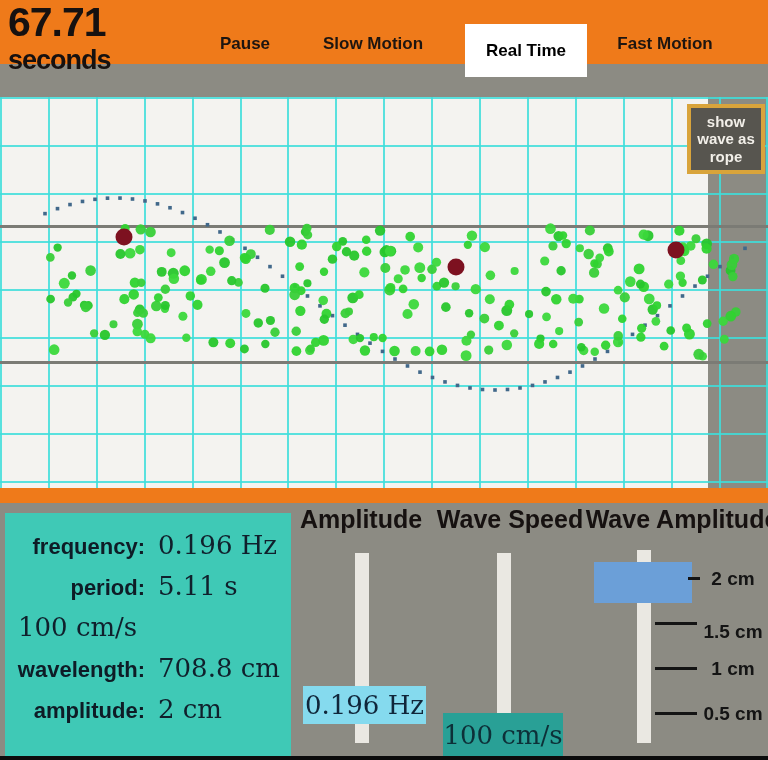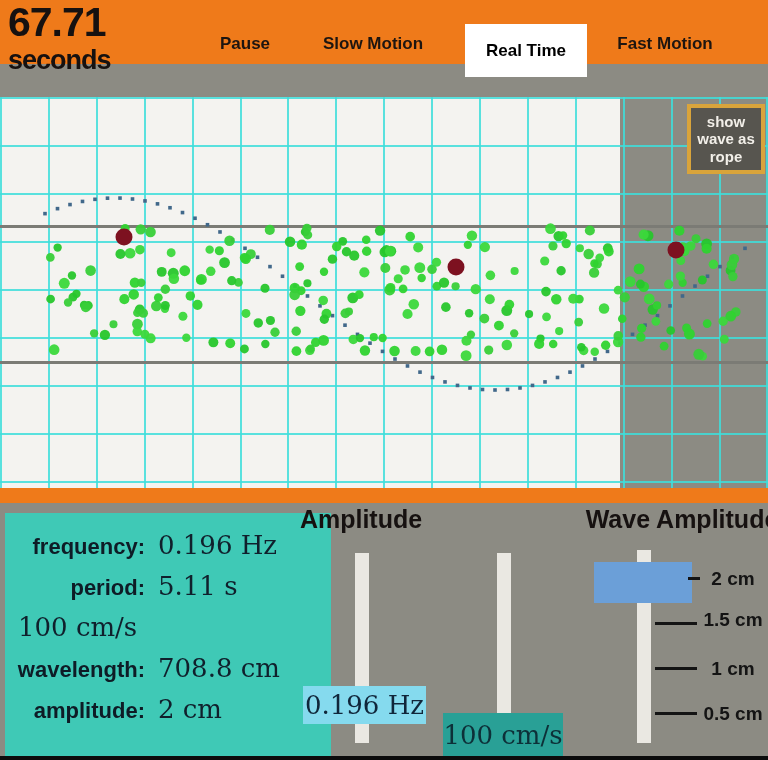--- a/index.html
+++ b/index.html
@@ -12,32 +12,32 @@
   .timer-value{font-size:41px;}
   .timer-unit{font-size:27px;margin-top:4px;}
   .nav-btn{position:absolute;top:0;height:88px;display:flex;align-items:center;justify-content:center;
     transform:translateX(-50%);background:none;border:none;cursor:pointer;
     font-family:"Liberation Sans",sans-serif;font-weight:700;font-size:17px;color:#1d1510;white-space:nowrap;}
   .nav-btn.active{top:24px;height:53px;background:#ffffff;color:#000;padding:0 21px;}
 
   .divider{position:absolute;left:0;top:88px;width:768px;height:9px;background:#8c8b83;}
 
   
-  .sim{position:absolute;left:0;top:97px;width:620px;height:391px;background:#f4f3f0;}
+  .sim{position:absolute;left:0;top:97px;width:708px;height:391px;background:#f4f3f0;}
   .sim svg{display:block;}
   .rope-btn{position:absolute;left:687px;top:7px;width:78px;height:70px;box-sizing:border-box;
     background:#57554f;border:4px solid #d9a43b;color:#f2efe9;cursor:pointer;
     font-family:"Liberation Sans",sans-serif;font-weight:600;font-size:15px;line-height:1.15;
     white-space:pre-line;text-align:center;padding:2px 0;}
 
   .orange-strip{position:absolute;left:0;top:488px;width:768px;height:15px;background:#ef7a1a;}
 
   
   .bottom{position:absolute;left:0;top:503px;width:768px;height:253px;background:#8c8b83;}
-  .readout{position:absolute;left:5px;top:10px;width:326px;height:243px;background:#3fc9b6;padding-top:17px;box-sizing:border-box;}
+  .readout{position:absolute;left:5px;top:10px;width:286px;height:243px;background:#3fc9b6;padding-top:17px;box-sizing:border-box;}
   .r-row{display:flex;align-items:baseline;height:41px;}
   .r-label{width:140px;text-align:right;font-weight:700;font-size:22px;color:#0e1c26;flex:none;}
   .r-value{margin-left:13px;font-family:"DejaVu Serif",serif;font-size:26px;color:#10202c;white-space:nowrap;}
 
   .slider-title{position:absolute;top:2px;transform:translateX(-50%);font-weight:700;font-size:25px;color:#161110;white-space:nowrap;}
   .track{position:absolute;width:14px;background:#eae8e2;}
   .value-box{position:absolute;display:flex;align-items:center;justify-content:center;
     font-family:"DejaVu Serif",serif;font-size:26px;color:#10263a;cursor:pointer;}
   .amp-handle{position:absolute;left:594px;top:59px;width:98px;height:41px;background:#6b9fd8;cursor:pointer;}
   .tick{position:absolute;height:3px;background:#141414;}
@@ -419,36 +419,37 @@
           <span class="r-label">wavelength:</span>
           <span class="r-value">708.8 cm</span>
         </div>
       <div class="r-row">
           <span class="r-label">amplitude:</span>
           <span class="r-value">2 cm</span>
         </div>
     </div>
 
     <div class="slider-title" style="left:361px">Amplitude</div>
+    <div class="slider-title" style="left:510px">Wave Speed</div>
     <div class="slider-title" style="left:682px">Wave Amplitude</div>
 
     <div class="track" style="left:355px;top:50px;height:190px"></div>
     <div class="track" style="left:497px;top:50px;height:190px"></div>
     <div class="track" style="left:637px;top:47px;height:193px"></div>
 
     <div class="value-box" style="left:303px;top:183px;width:123px;height:38px;background:#85daee">0.196 Hz</div>
     <div class="value-box" style="left:443px;top:210px;width:120px;height:43px;background:#29a096;color:#0d3038">100 cm/s</div>
 
     <div class="amp-handle"></div>
 
     <div class="tick" style="left:688px;top:74px;width:12px"></div>
     <div class="tick" style="left:655px;top:119px;width:42px"></div>
     <div class="tick" style="left:655px;top:164px;width:42px"></div>
     <div class="tick" style="left:655px;top:209px;width:42px"></div>
 
     <div class="tick-label" style="top:65px">2 cm</div>
-    <div class="tick-label" style="top:106px">1.5 cm</div>
+    <div class="tick-label" style="top:118px">1.5 cm</div>
     <div class="tick-label" style="top:155px">1 cm</div>
     <div class="tick-label" style="top:200px">0.5 cm</div>
   </div>
 
   <div class="black-strip"></div>
 </div>
 
 </body></html>

